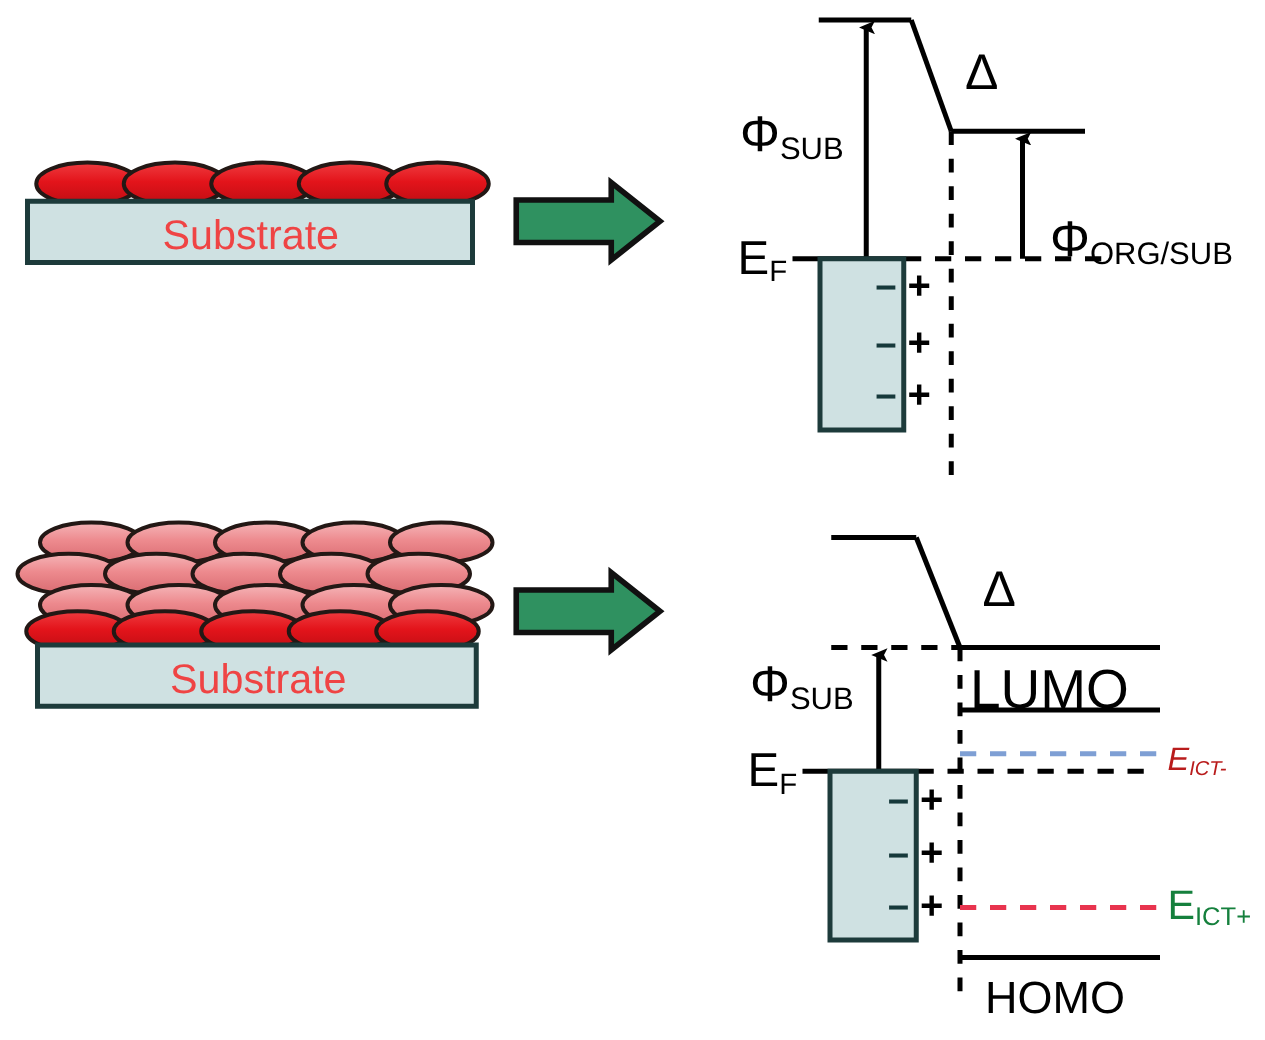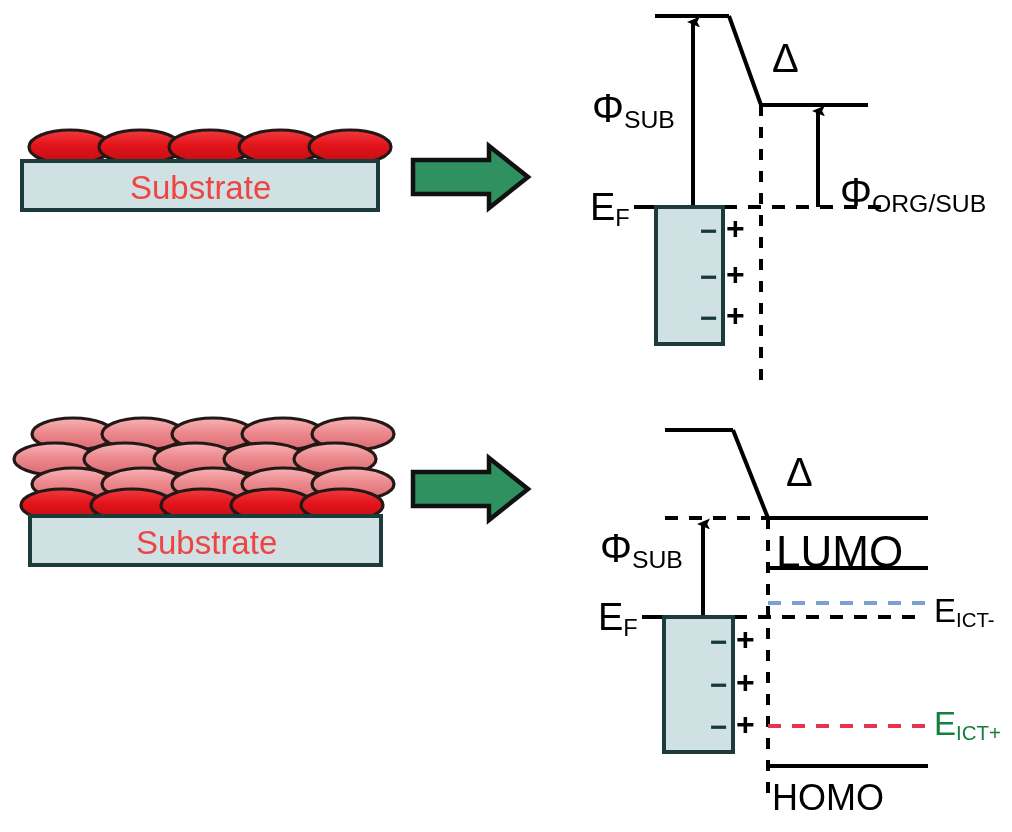--- a/index.html
+++ b/index.html
@@ -162,33 +162,33 @@
   <div class="lbl" style="left:726px;top:299px;font-size:32px;font-weight:bold;color:#000;">+</div>
 
   <div class="lbl" style="left:786px;top:452px;font-size:40px;">Δ</div>
 
   <div class="lbl" style="left:600px;top:528px;font-size:40px;">
     <span>Φ</span><span class="sub">SUB</span>
   </div>
 
   <div class="lbl" style="left:776px;top:530px;font-size:44px;">LUMO</div>
 
-  <div class="lbl" style="left:934px;top:594px;font-size:33px;color:#000000;">
+  <div class="lbl" style="left:934px;top:594px;font-size:26px;color:#b91c1c;font-style:italic;">
     <span>E</span><span class="sub">ICT-</span>
   </div>
 
   <div class="lbl" style="left:598px;top:598px;font-size:38px;">
     <span>E</span><span class="sub">F</span>
   </div>
 
   <div class="lbl" style="left:934px;top:707px;font-size:33px;color:#15803d;">
     <span>E</span><span class="sub">ICT+</span>
   </div>
 
-  <div class="lbl" style="left:772px;top:780px;font-size:36px;">HOMO</div>
+  <div class="lbl" style="left:788px;top:780px;font-size:36px;">HOMO</div>
 
   <div class="lbl" style="left:710px;top:627px;font-size:30px;font-weight:bold;color:#16393b;">−</div>
   <div class="lbl" style="left:736px;top:623px;font-size:32px;font-weight:bold;color:#000;">+</div>
 
   <div class="lbl" style="left:710px;top:670px;font-size:30px;font-weight:bold;color:#16393b;">−</div>
   <div class="lbl" style="left:736px;top:666px;font-size:32px;font-weight:bold;color:#000;">+</div>
 
   <div class="lbl" style="left:710px;top:712px;font-size:30px;font-weight:bold;color:#16393b;">−</div>
   <div class="lbl" style="left:736px;top:708px;font-size:32px;font-weight:bold;color:#000;">+</div>
 

